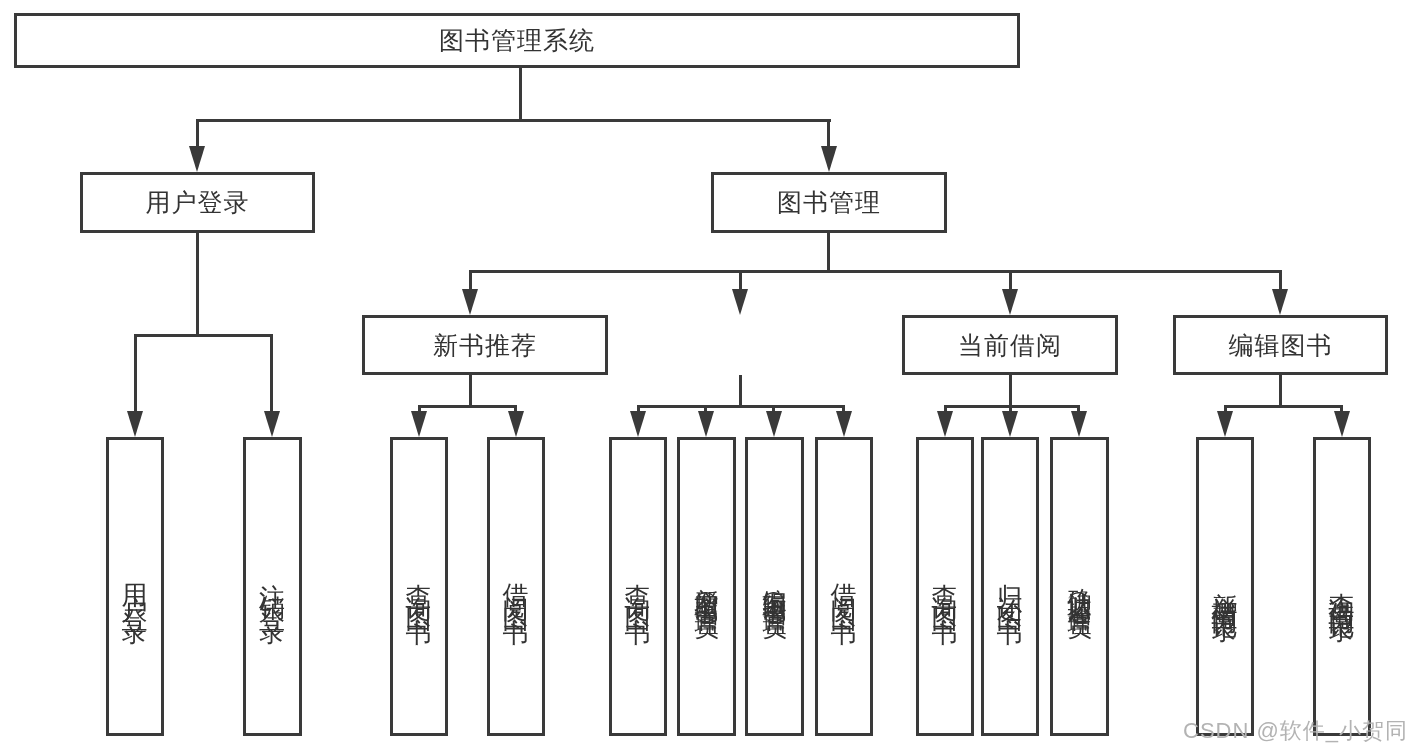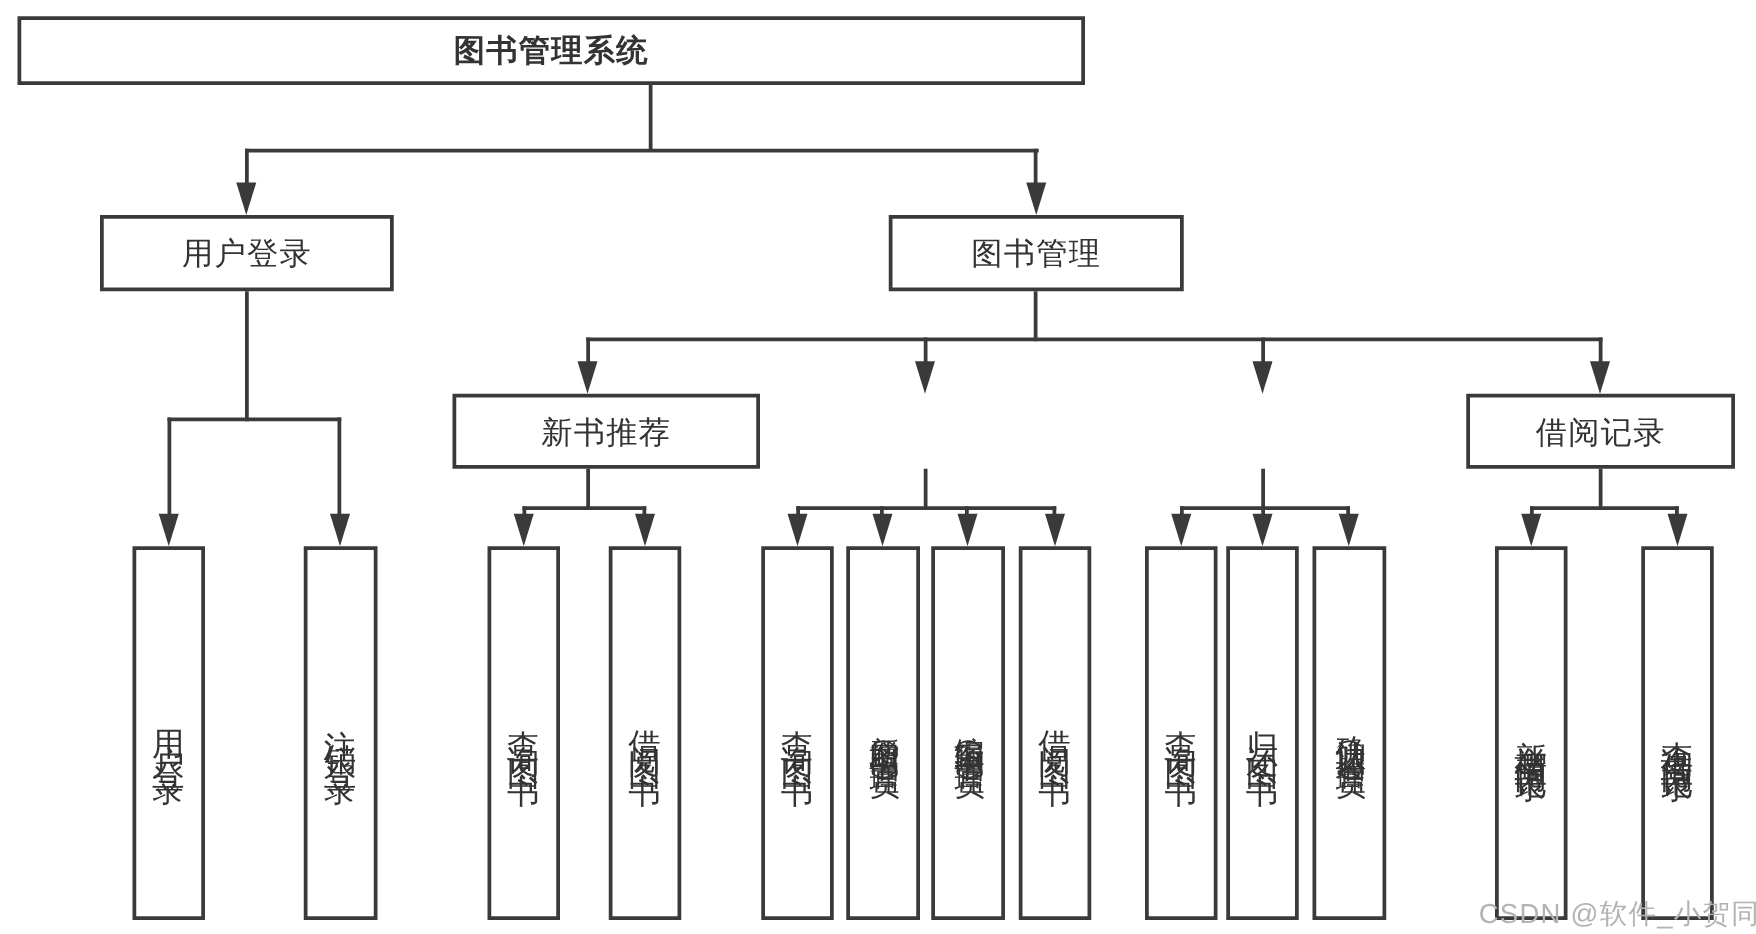--- a/index.html
+++ b/index.html
@@ -51,21 +51,21 @@
     color: #b3b3b3;
     white-space: nowrap;
     letter-spacing: 1px;
   }
 </style>
 </head>
 <body>
 
 <div class="stage">
 
-  <div class="box hbox" style="left:14px; top:13px; width:854px; height:55px;font-weight:bold;">图书管理系统</div>
+  <div class="box hbox" style="left:14px; top:13px; width:1006px; height:55px;">图书管理系统</div>
 
   <div class="line" style="left:519px; top:66px; width:3px; height:55px;"></div>
   <div class="line" style="left:196px; top:119px; width:635px; height:3px;"></div>
 
   <div class="line" style="left:196px; top:119px; width:3px; height:30px;"></div>
   <div class="arrow" style="left:189px; top:146px;"></div>
   <div class="line" style="left:827px; top:119px; width:3px; height:30px;"></div>
   <div class="arrow" style="left:821px; top:146px;"></div>
 
   <div class="box hbox" style="left:80px; top:172px; width:235px; height:61px;">用户登录</div>
@@ -84,21 +84,22 @@
   <div class="line" style="left:469px; top:270px; width:3px; height:22px;"></div>
   <div class="arrow" style="left:462px; top:289px;"></div>
   <div class="line" style="left:739px; top:270px; width:3px; height:22px;"></div>
   <div class="arrow" style="left:732px; top:289px;"></div>
   <div class="line" style="left:1009px; top:270px; width:3px; height:22px;"></div>
   <div class="arrow" style="left:1002px; top:289px;"></div>
   <div class="line" style="left:1279px; top:270px; width:3px; height:22px;"></div>
   <div class="arrow" style="left:1272px; top:289px;"></div>
 
   <div class="box hbox" style="left:362px; top:315px; width:246px; height:60px;">新书推荐</div>
-  <div class="box hbox" style="left:1173px; top:315px; width:215px; height:60px;">借阅记录</div>
+  <div class="box hbox" style="left:902px; top:315px; width:216px; height:60px;">当前借阅</div>
+  <div class="box hbox" style="left:1173px; top:315px; width:215px; height:60px;">编辑图书</div>
 
   <div class="line" style="left:469px; top:375px; width:3px; height:33px;"></div>
   <div class="line" style="left:418px; top:405px; width:99px; height:3px;"></div>
   <div class="line" style="left:418px; top:405px; width:3px; height:10px;"></div>
   <div class="arrow" style="left:411px; top:411px;"></div>
   <div class="line" style="left:514px; top:405px; width:3px; height:10px;"></div>
   <div class="arrow" style="left:508px; top:411px;"></div>
 
   <div class="line" style="left:739px; top:375px; width:3px; height:33px;"></div>
   <div class="line" style="left:637px; top:405px; width:208px; height:3px;"></div>

